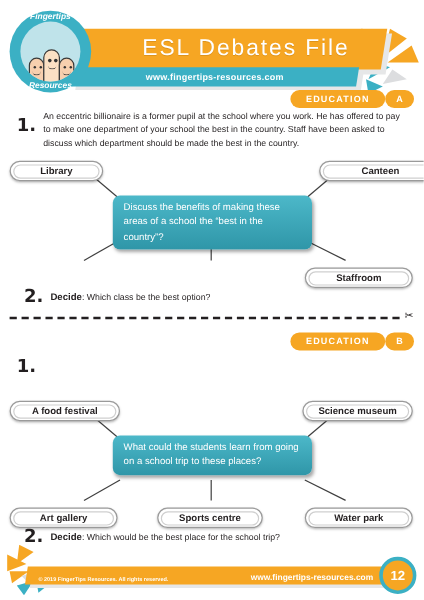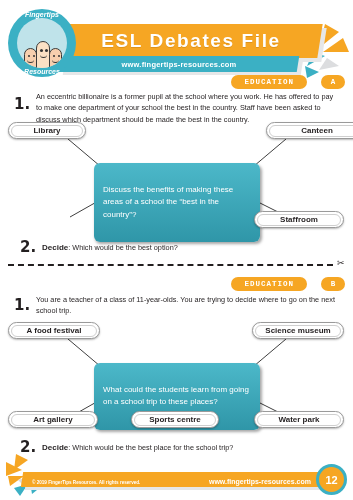--- a/index.html
+++ b/index.html
@@ -22,25 +22,25 @@
     background: #e6e7e8;
     transform: skewX(-9deg);
   }
   .banner-main {
     position: absolute; left: 58px; top: 24px;
     width: 262px; height: 34px;
     background: #f6a623;
     transform: skewX(-9deg);
   }
   .banner-title {
-    position: absolute; left: 60px; top: 24px;
+    position: absolute; left: 74px; top: 24px;
     width: 262px; height: 34px;
     display: flex; align-items: center; justify-content: center;
     color: #ffffff;
-    font-size: 19px; font-weight: bold;
+    font-size: 19px; font-weight: normal;
     letter-spacing: 1.6px;
     text-shadow: 0 1px 0 rgba(150,90,0,.25);
   }
 
   .subbanner-shadow {
     position: absolute; left: 64px; top: 59px;
     width: 238px; height: 16px;
     background: #e6e7e8;
     transform: skewX(-9deg);
   }
@@ -85,21 +85,21 @@
            border-radius: 0 0 7px 7px; }
   .logo-text-top, .logo-text-bot {
     position: absolute; left: 0; width: 68px;
     text-align: center; color: #ffffff;
     font-size: 7px; font-weight: bold; font-style: italic;
   }
   .logo-text-top { top: 2px; }
   .logo-text-bot { bottom: 2px; }
 
   
-  .badge-row { position: absolute; right: 8px; display: flex; gap: 14px; align-items: center; font-family: Liberation Mono, monospace; }
+  .badge-row { position: absolute; right: 8px; display: flex; gap: 0; align-items: center; }
   .badge-edu {
     background: #f6a623; color: #ffffff;
     font-size: 7.5px; font-weight: bold; letter-spacing: 1px;
     padding: 3px 13px; border-radius: 8px;
   }
   .badge-letter {
     background: #f6a623; color: #ffffff;
     font-size: 7.5px; font-weight: bold;
     padding: 3px 9px; border-radius: 8px; min-width: 24px; text-align: center;
   }
@@ -123,34 +123,35 @@
   .pill {
     position: absolute;
     background: #ffffff;
     border: 1.2px solid #9a9a9a;
     border-radius: 11px;
     height: 17px;
     display: flex; align-items: center; justify-content: center;
     font-size: 8px; font-weight: bold; color: #231f20;
     box-shadow: 0 1px 2px rgba(0,0,0,.28);
     padding: 0 7px;
+    margin-top: 12px;
   }
   .pill::before {
     content: ""; position: absolute; left: 2px; right: 2px; top: 1.5px; bottom: 1.5px;
     border: .8px solid #cfcfcf; border-radius: 9px; pointer-events: none;
   }
 
   .center-box {
     position: absolute;
     background: linear-gradient(180deg,#4cb8c9 0%,#2f96a8 100%);
     border-radius: 6px;
     box-shadow: 1.5px 2px 3px rgba(0,0,0,.35);
     color: #ffffff;
     font-size: 8px; line-height: 1.55; font-weight: normal;
-    padding: 21px 9px;
+    padding: 4px 9px;
   }
 
   
   .cutline {
     position: absolute; left: 8px; width: 325px; height: 0;
     border-top: 2.2px dashed #231f20;
   }
   .scissors { position: absolute; font-size: 9px; color: #231f20; }
 
   
@@ -250,33 +251,32 @@
     <div class="pill" style="left:8px;  top:0px; width:78px">Library</div>
     <div class="pill" style="left:266px;top:0px; width:102px">Canteen</div>
 
     <div class="center-box" style="left:94px; top:41px; width:166px">Discuss the benefits of making these areas of a school the “best in the country”?</div>
 
     <div class="pill" style="left:254px;top:89px; width:90px">Staffroom</div>
   </div>
 
   <div class="ex-num" style="left:20px; top:238px">2.</div>
   <div class="decide-line" style="left:42px; top:243px">
-    <b>Decide</b><span>: Which would be the best option?</span>
+    <b>Decide</b><span>: Which class be the best option?</span>
   </div>
 
   <div class="cutline" style="top:264px"></div>
   <div class="scissors" style="left:337px; top:258px">✂</div>
 
   <div class="badge-row" style="top:277px">
     <span class="badge-edu">EDUCATION</span>
     <span class="badge-letter">B</span>
   </div>
 
   <div class="ex-num" style="left:14px; top:296px">1.</div>
-  <div class="ex-text" style="left:36px; top:294px; width:305px">You are a teacher of a class of 11-year-olds. You are trying to decide where to go on the next school trip.</div>
 
   <div class="map" style="top:322px; height:110px">
     <svg width="353" height="110">
       <line x1="68" y1="17" x2="100" y2="44" stroke="#3f3f3f" stroke-width="1"></line>
       <line x1="286" y1="17" x2="254" y2="44" stroke="#3f3f3f" stroke-width="1"></line>
       <line x1="100" y1="78" x2="70" y2="95" stroke="#3f3f3f" stroke-width="1"></line>
       <line x1="176" y1="78" x2="176" y2="95" stroke="#3f3f3f" stroke-width="1"></line>
       <line x1="254" y1="78" x2="288" y2="95" stroke="#3f3f3f" stroke-width="1"></line>
     </svg>
 

